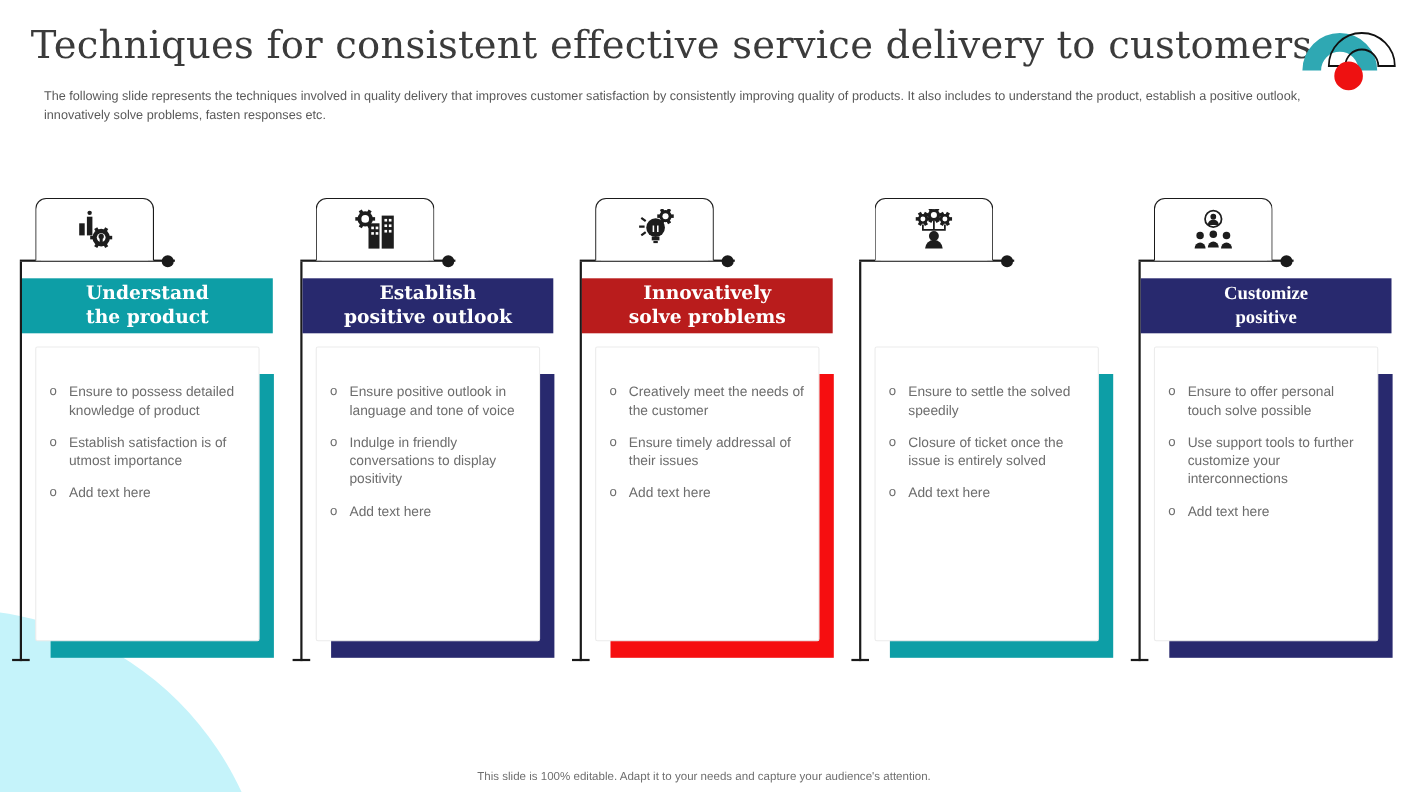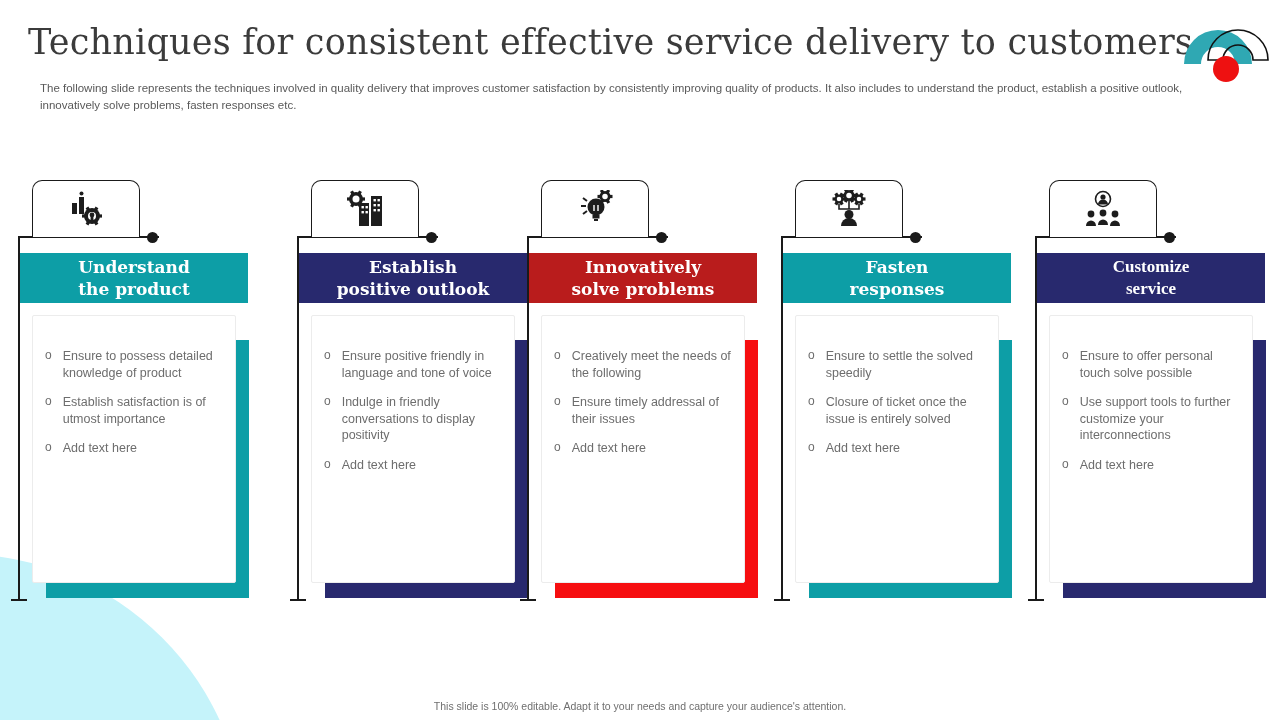--- a/index.html
+++ b/index.html
@@ -118,21 +118,21 @@
             <span class="bullet-text">Establish satisfaction is of utmost importance</span>
           </li>
           <li>
             <span class="marker">o</span>
             <span class="bullet-text">Add text here</span>
           </li>
         </ul>
       </div>
     </div>
   </div>
-<div class="column" style="left: 273px; margin-left: 24px;">
+<div class="column" style="left: 273px;">
     <div class="vline"></div>
     <div class="vfoot"></div>
     <div class="tab-line"></div>
     <div class="dot"></div>
     <div class="tab">
       <span class="icon">
         <svg width="42" height="38" viewBox="0 0 42 38" fill="#1d1d1d">
           <g transform="translate(12,9)">
             <rect x="-9" y="-1.6" width="18" height="3.2"></rect>
             <rect x="-9" y="-1.6" width="18" height="3.2" transform="rotate(60)"></rect>
@@ -158,21 +158,21 @@
     <div class="col-header" style="background: rgb(40, 41, 110);">
       <div class="line1">Establish</div>
       <div class="line2">positive outlook</div>
     </div>
     <div class="card-zone">
       <div class="shadow" style="background: rgb(40, 41, 110);"></div>
       <div class="card">
         <ul class="bullets">
           <li>
             <span class="marker">o</span>
-            <span class="bullet-text">Ensure positive friendly in language and tone of voice</span>
+            <span class="bullet-text">Ensure positive outlook in language and tone of voice</span>
           </li>
           <li>
             <span class="marker">o</span>
             <span class="bullet-text">Indulge in friendly conversations to display positivity</span>
           </li>
           <li>
             <span class="marker">o</span>
             <span class="bullet-text">Add text here</span>
           </li>
         </ul>
@@ -205,21 +205,21 @@
     <div class="col-header" style="background: #b91c1c;">
       <div class="line1">Innovatively</div>
       <div class="line2">solve problems</div>
     </div>
     <div class="card-zone">
       <div class="shadow" style="background: rgb(246, 14, 16);"></div>
       <div class="card">
         <ul class="bullets">
           <li>
             <span class="marker">o</span>
-            <span class="bullet-text">Creatively meet the needs of the following</span>
+            <span class="bullet-text">Creatively meet the needs of the customer</span>
           </li>
           <li>
             <span class="marker">o</span>
             <span class="bullet-text">Ensure timely addressal of their issues</span>
           </li>
           <li>
             <span class="marker">o</span>
             <span class="bullet-text">Add text here</span>
           </li>
         </ul>
@@ -253,24 +253,20 @@
             <rect x="-6.5" y="-1.6" width="13" height="3.2" transform="rotate(60)"></rect>
             <rect x="-6.5" y="-1.6" width="13" height="3.2" transform="rotate(120)"></rect>
             <circle r="4.5"></circle>
             <circle r="2.25" fill="#ffffff"></circle>
           </g>
           <path d="M11,14 L11,19 L31,19 L31,14 M21,11 L21,19" stroke="#1d1d1d" stroke-width="1.6" fill="none"></path>
           <circle cx="21" cy="24.5" r="4.5"></circle>
           <path d="M13,36 a8,8 0 0 1 16,0 z"></path>
         </svg>
       </span>
-    </div>
-    <div class="col-header" style="background: rgb(13, 158, 166);">
-      <div class="line1">Fasten</div>
-      <div class="line2">responses</div>
     </div>
     <div class="card-zone">
       <div class="shadow" style="background: rgb(13, 158, 166);"></div>
       <div class="card">
         <ul class="bullets">
           <li>
             <span class="marker">o</span>
             <span class="bullet-text">Ensure to settle the solved speedily</span>
           </li>
           <li>
@@ -300,21 +296,21 @@
           <path d="M4,36 a5,5.5 0 0 1 10,0 z"></path>
           <circle cx="21" cy="23" r="3.4"></circle>
           <path d="M16,35 a5,5.5 0 0 1 10,0 z"></path>
           <circle cx="33" cy="24" r="3.4"></circle>
           <path d="M28,36 a5,5.5 0 0 1 10,0 z"></path>
         </svg>
       </span>
     </div>
     <div class="col-header" style="background: rgb(40, 41, 110); font-family: Liberation Serif, serif;">
       <div class="line1">Customize</div>
-      <div class="line2">service</div>
+      <div class="line2">positive</div>
     </div>
     <div class="card-zone">
       <div class="shadow" style="background: rgb(40, 41, 110);"></div>
       <div class="card">
         <ul class="bullets">
           <li>
             <span class="marker">o</span>
             <span class="bullet-text">Ensure to offer personal touch solve possible</span>
           </li>
           <li>

